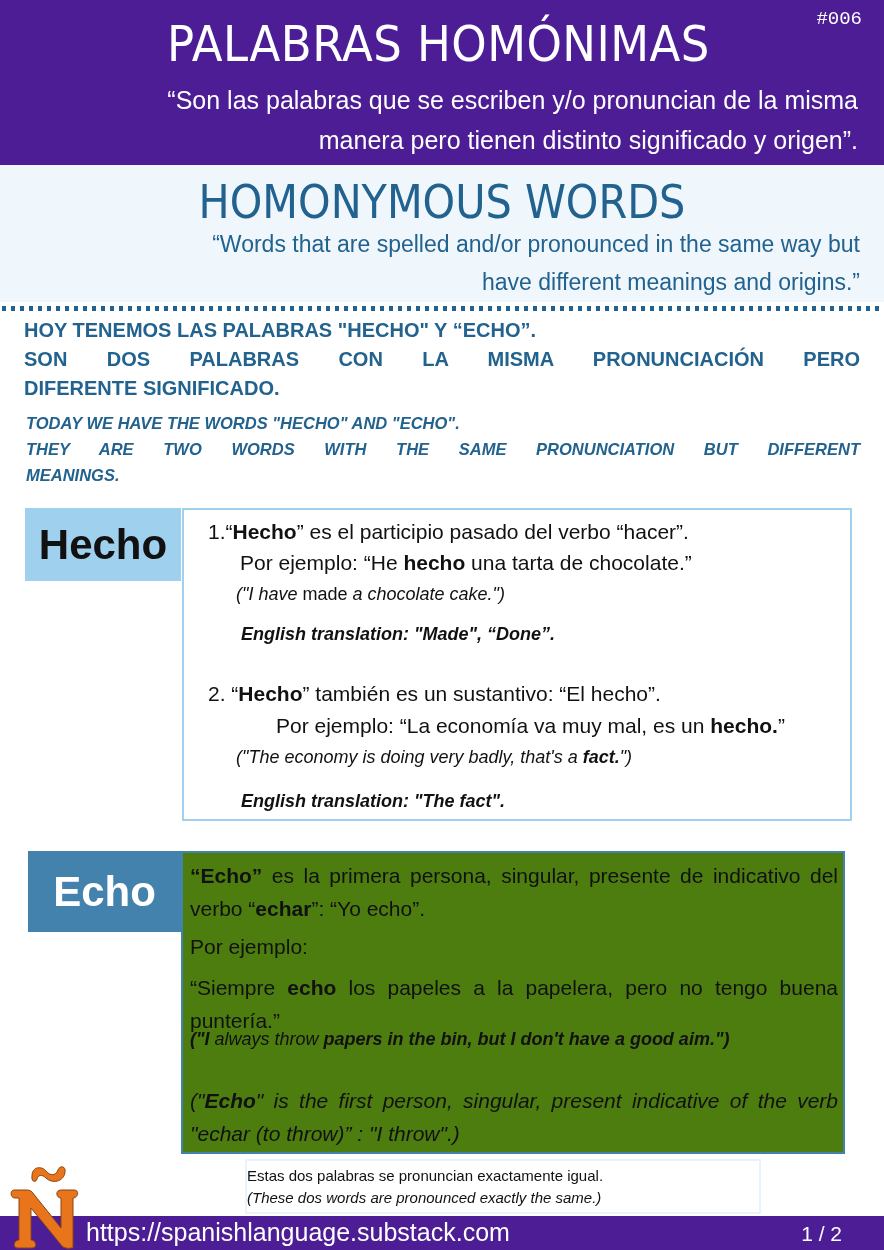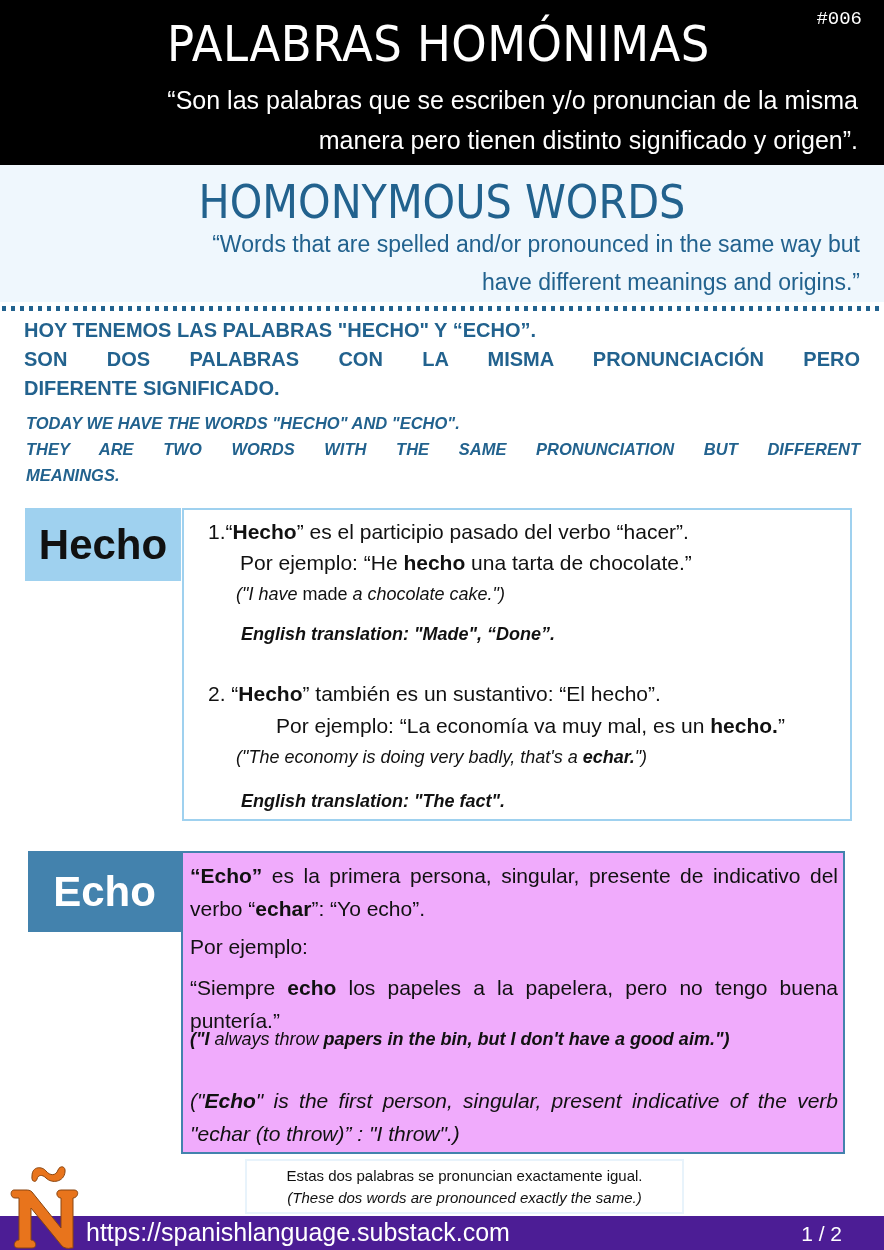--- a/index.html
+++ b/index.html
@@ -1,21 +1,21 @@
 <!DOCTYPE html>
 <html><head>
 <meta charset="utf-8">
 <style>
   * { box-sizing: border-box; margin: 0; padding: 0; }
   html, body { width: 884px; height: 1250px; background: #ffffff; overflow: hidden; }
   body { position: relative; font-family: "Liberation Sans", sans-serif; color: #111; }
 
   .top-header {
     position: absolute; left: 0; top: 0; width: 884px; height: 165px;
-    background: #000000; color: #ffffff; padding-left: 8px;
+    background: #4c1d95; color: #ffffff; padding-left: 8px;
   }
   .top-header .title {
     position: absolute; left: 0; width: 884px; top: 14px; text-align: center;
     font-size: 50px; letter-spacing: 0.5px; line-height: 60px; padding-right: 8px;
     font-family: "DejaVu Sans", sans-serif; font-weight: normal; transform: scaleX(0.9);
   }
   .top-header .issue {
     position: absolute; right: 22px; top: 8px; font-size: 19px;
     font-family: Liberation Mono, monospace;
   }
@@ -70,43 +70,43 @@
     left: 28px; top: 851px; width: 153px; height: 81px; background: #4382ad; color: #fff;
     font-size: 42px;
   }
 
   .hecho-box {
     position: absolute; left: 182px; top: 508px; width: 670px; height: 313px;
     border: 2px solid #9fd1ef; background: #fff;
   }
   .echo-box {
     position: absolute; left: 181px; top: 851px; width: 664px; height: 303px;
-    border: 2px solid #4382ad; background: #f0abfc;
+    border: 2px solid #4382ad; background: #4d7c0f;
   }
 
   .es-line { position: absolute; font-size: 21px; line-height: 28px; white-space: nowrap; color: #111; }
   .en-line { position: absolute; font-size: 18px; line-height: 24px; font-style: italic; white-space: nowrap; color: #111; }
   .tr-line { position: absolute; font-size: 18px; line-height: 24px; font-style: italic; font-weight: bold; white-space: nowrap; color: #111; }
   b { font-weight: bold; }
 
   .echo-text {
     position: absolute; left: 7px; width: 648px; font-size: 21px; line-height: 33px; color: #111;
     text-align: justify;
   }
   .echo-en {
     position: absolute; left: 7px; width: 648px; font-size: 18px; font-weight: bold; font-style: italic; color: #111; white-space: nowrap;
   }
   .echo-en-def {
     position: absolute; left: 7px; width: 648px; font-size: 21px; line-height: 33px; font-style: italic; color: #111;
     text-align: justify;
   }
 
   .note-box {
-    position: absolute; left: 245px; top: 1159px; width: 439px; height: 55px;
-    border: 2px solid #e8f3fb; background: #fff; text-align: center;
+    position: absolute; left: 245px; top: 1159px; width: 516px; height: 55px;
+    border: 2px solid #e8f3fb; background: #fff; 
     font-size: 15px; line-height: 22px; color: #111; padding-top: 4px;
   }
   .note-box .en { font-style: italic; display: block; }
   .note-box .es { display: block; }
 
   .footer {
     position: absolute; left: 0; top: 1216px; width: 884px; height: 34px; background: #4c1d95; color: #fff;
   }
   .footer .url {
     position: absolute; left: 86px; top: 0; font-size: 25px; line-height: 32px;
@@ -164,21 +164,21 @@
   </div>
   <div class="tr-line" style="left:57px; top:112px;">English translation: "Made", “Done”.</div>
 
   <div class="es-line" style="left:24px; top:170px;">
     <span>2.</span><span> “</span><b>Hecho</b><span>” también es un sustantivo: “El hecho”.</span>
   </div>
   <div class="es-line" style="left:56px; top:202px;margin-left:36px;">
     <span>Por ejemplo: “La economía va muy mal, es un </span><b>hecho.</b><span>”</span>
   </div>
   <div class="en-line" style="left:52px; top:235px;">
-    <span>("The economy is doing very badly, that's a </span><b>echar.</b><span>")</span>
+    <span>("The economy is doing very badly, that's a </span><b>fact.</b><span>")</span>
   </div>
   <div class="tr-line" style="left:57px; top:279px;">English translation: "The fact".</div>
 </div>
 
 <div class="word-label echo-label">Echo</div>
 <div class="echo-box">
   <div class="echo-text" style="top:6px;">
     <b>“Echo”</b><span> es la primera persona, singular, presente de indicativo del verbo “</span><b>echar</b><span>”:  “Yo echo”.</span>
   </div>
   <div class="echo-text" style="top:77px;"> Por ejemplo:</div>

